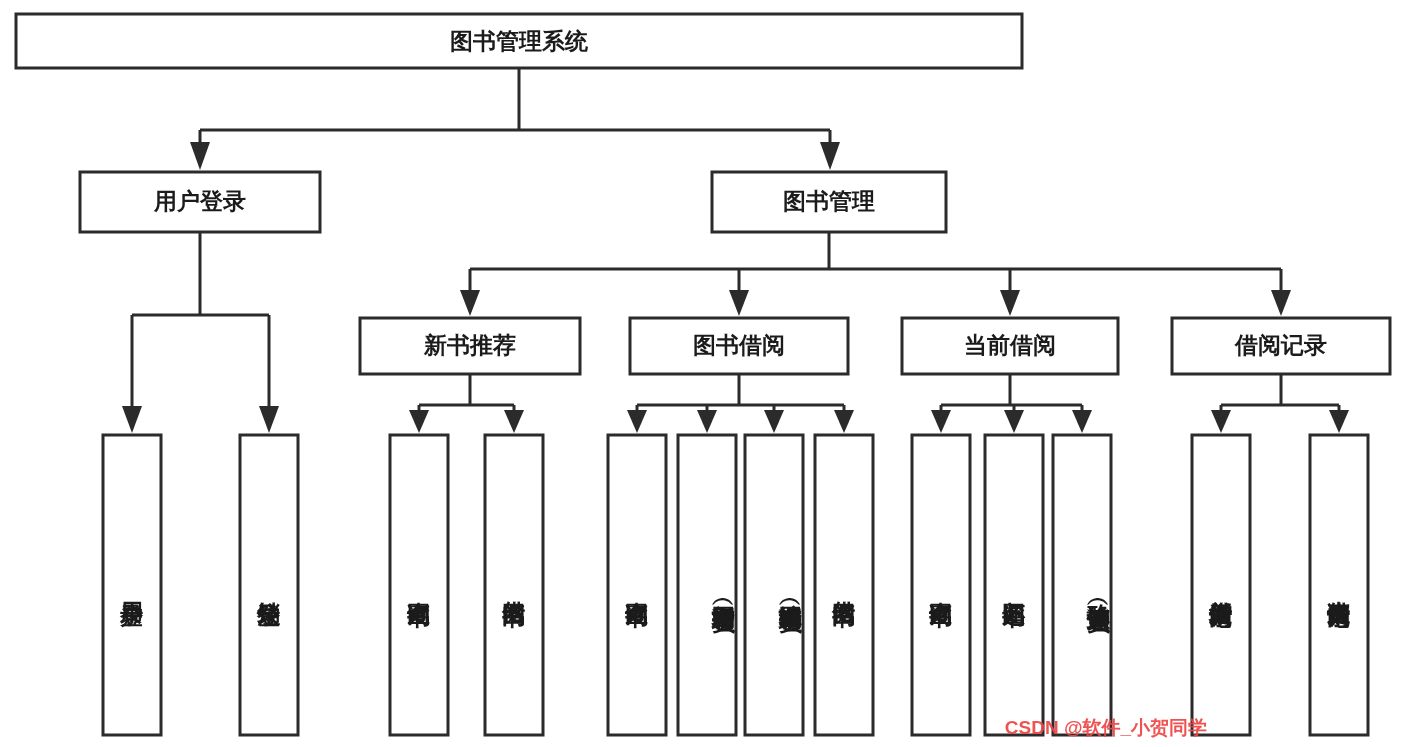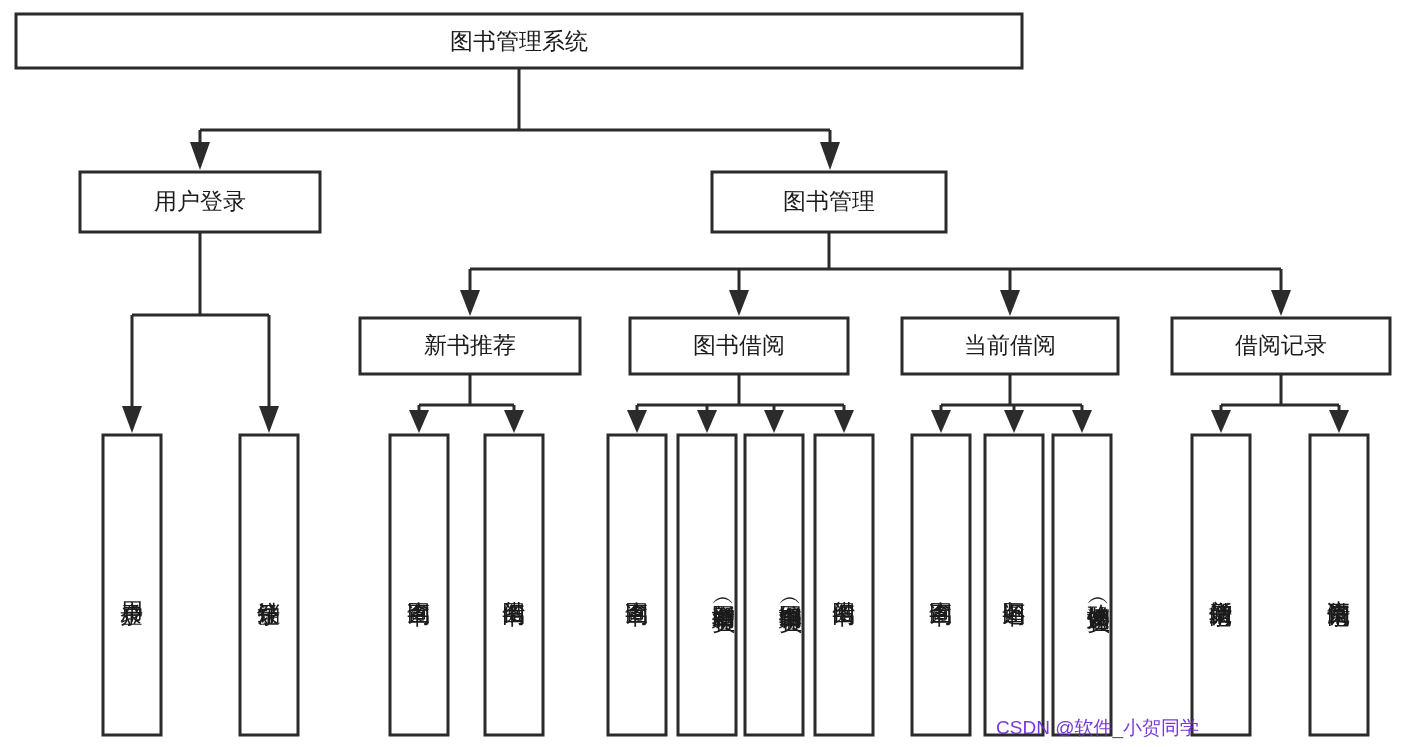--- a/index.html
+++ b/index.html
@@ -11,20 +11,21 @@
     width: 1405px;
     height: 747px;
     font-family: "Liberation Sans", "DejaVu Sans", sans-serif;
     overflow: hidden;
   }
   #diagram-root {
     position: relative;
     width: 1215px;
     height: 747px;
     background: #ffffff;
+    font-weight: bold;
   }
   svg.diagram-svg {
     position: absolute;
     top: 0;
     left: 0;
     width: 1405px;
     height: 747px;
     display: block;
   }
   .node-box {
@@ -59,23 +60,23 @@
     font-size: 23px;
     line-height: 1.06;
     writing-mode: vertical-rl;
     text-orientation: upright;
     white-space: pre-line;
     letter-spacing: 1px;
     pointer-events: none;
   }
   .watermark {
     position: absolute;
-    right: 16px;
+    right: 8px;
     bottom: 6px;
-    color: #6d28d9;
+    color: #ef4444;
     font-family: "Liberation Sans", "DejaVu Sans", sans-serif;
     font-size: 19px;
     white-space: nowrap;
     opacity: 0.92;
   }
 </style>
 </head>
 <body>
 
 <div id="diagram-root">

